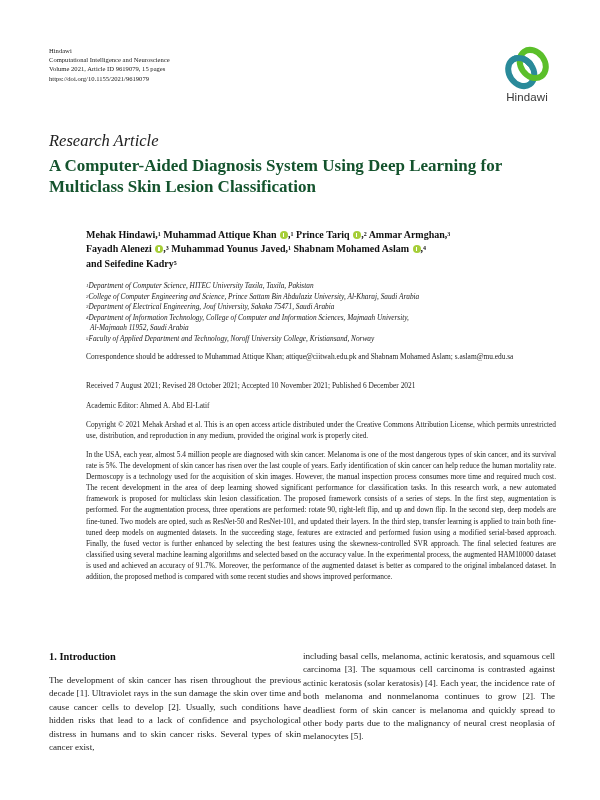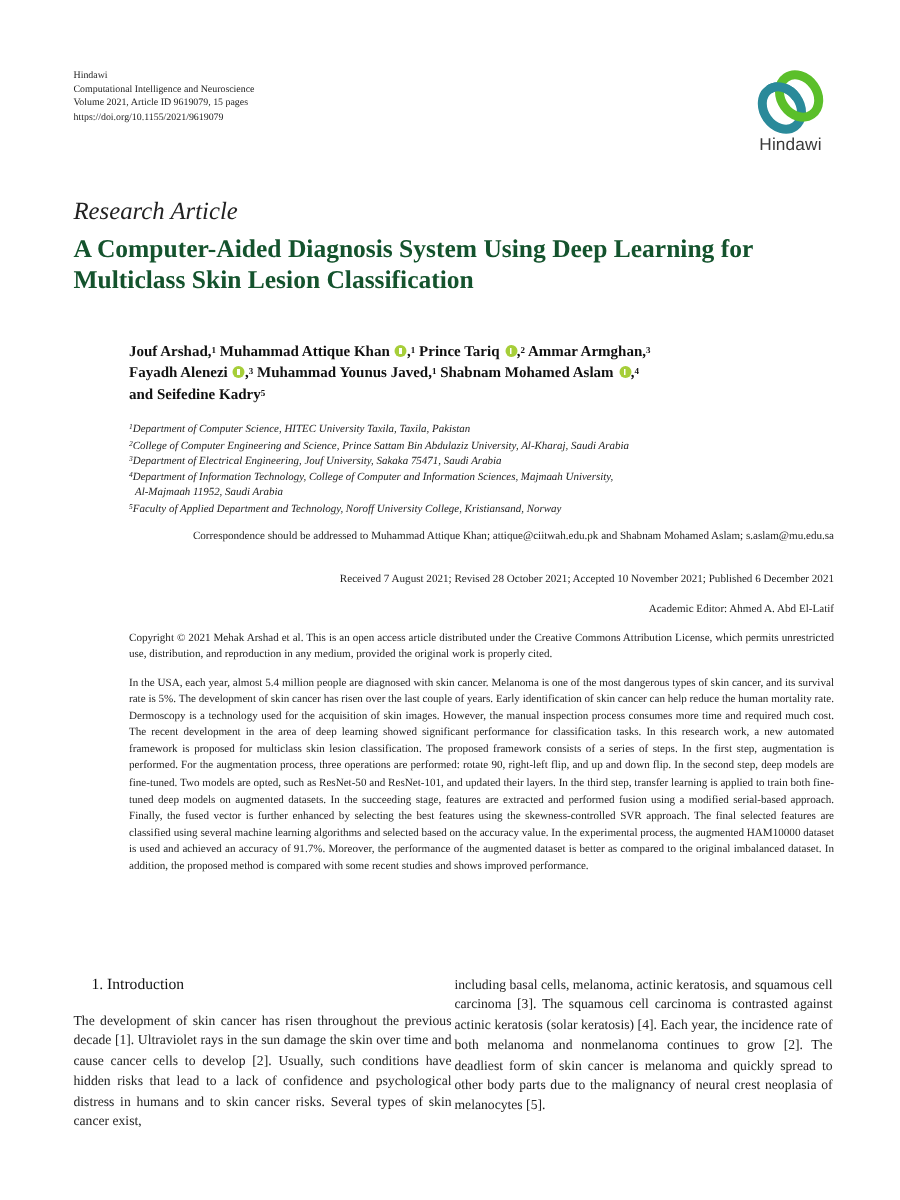--- a/index.html
+++ b/index.html
@@ -9,27 +9,27 @@
   .logo-text { position:absolute; left:0; top:45px; width:60px; text-align:center; font-family:"Liberation Sans","DejaVu Sans",sans-serif; font-size:11.5px; color:#3a3a3a; letter-spacing:0.1px; }
   .article-type { position:absolute; left:49px; top:131px; font-style:italic; font-size:16.5px; color:#222; }
   .title { position:absolute; left:49px; top:155px; width:520px; font-weight:bold; font-size:17px; line-height:21px; color:#14532d; }
   .authors { position:absolute; left:86px; top:228px; width:470px; font-weight:bold; font-size:10px; line-height:14.3px; color:#111; }
   .authors sup { font-size:6px; vertical-align:top; position:relative; top:-1px; font-weight:bold; }
   .orcid { display:inline-block; width:8px; height:8px; border-radius:50%; background:#a6ce39; vertical-align:-1px; margin-left:1px; position:relative; }
   .orcid::after { content:""; position:absolute; left:3px; top:2px; width:1.2px; height:4px; background:#fff; }
   .affils { position:absolute; left:86px; top:281px; width:470px; font-style:italic; font-size:7.3px; line-height:10.6px; color:#222; }
   .affils sup { font-size:5px; vertical-align:top; }
   .affils .indent { padding-left:4px; }
-  .block { position:absolute; left:86px; width:470px; font-size:7.4px; line-height:10.9px; color:#222;text-align:right; }
+  .block { position:absolute; left:86px; width:470px; font-size:7.4px; line-height:10.9px; color:#222; }
   .correspondence { top:352px; }
   .dates { top:381px; }
   .editor { top:401px; }
   .copyright { top:420px; text-align:justify; }
   .abstract { top:449px; text-align:justify; line-height:11.1px; }
-  .section-head { position:absolute; left:49px; top:651px; font-weight:normal; font-size:10.4px; color:#111;margin-left:12px; }
+  .section-head { position:absolute; left:49px; top:651px; font-weight:bold; font-size:10.4px; color:#111; }
   .col { position:absolute; width:252px; font-size:9.1px; line-height:13.4px; text-align:justify; color:#222; }
   .col-left { left:49px; top:674px; }
   .col-right { left:303px; top:650px; }
 </style>
 </head>
 <body>
 
 <div class="journal-info">
   <div>Hindawi</div>
   <div>Computational Intelligence and Neuroscience</div>
@@ -45,21 +45,21 @@
       <path d="M 23 7 A 12 15 0 0 1 35 22" fill="none" stroke="#2a8a9a" stroke-width="6"></path>
     </g>
   </svg>
   <div class="logo-text">Hindawi</div>
 </div>
 
 <div class="article-type">Research Article</div>
 <div class="title">A Computer-Aided Diagnosis System Using Deep Learning for Multiclass Skin Lesion Classification</div>
 
 <div class="authors">
-  <span>Jouf Arshad,</span><sup>1</sup>
+  <span>Mehak Hindawi,</span><sup>1</sup>
   <span>Muhammad Attique Khan</span>
   <span class="orcid"></span>,<sup>1</sup>
   <span>Prince Tariq</span>
   <span class="orcid"></span>,<sup>2</sup>
   <span>Ammar Armghan,</span><sup>3</sup><br>
   <span>Fayadh Alenezi</span>
   <span class="orcid"></span>,<sup>3</sup>
   <span>Muhammad Younus Javed,</span><sup>1</sup>
   <span>Shabnam Mohamed Aslam</span>
   <span class="orcid"></span>,<sup>4</sup><br>

